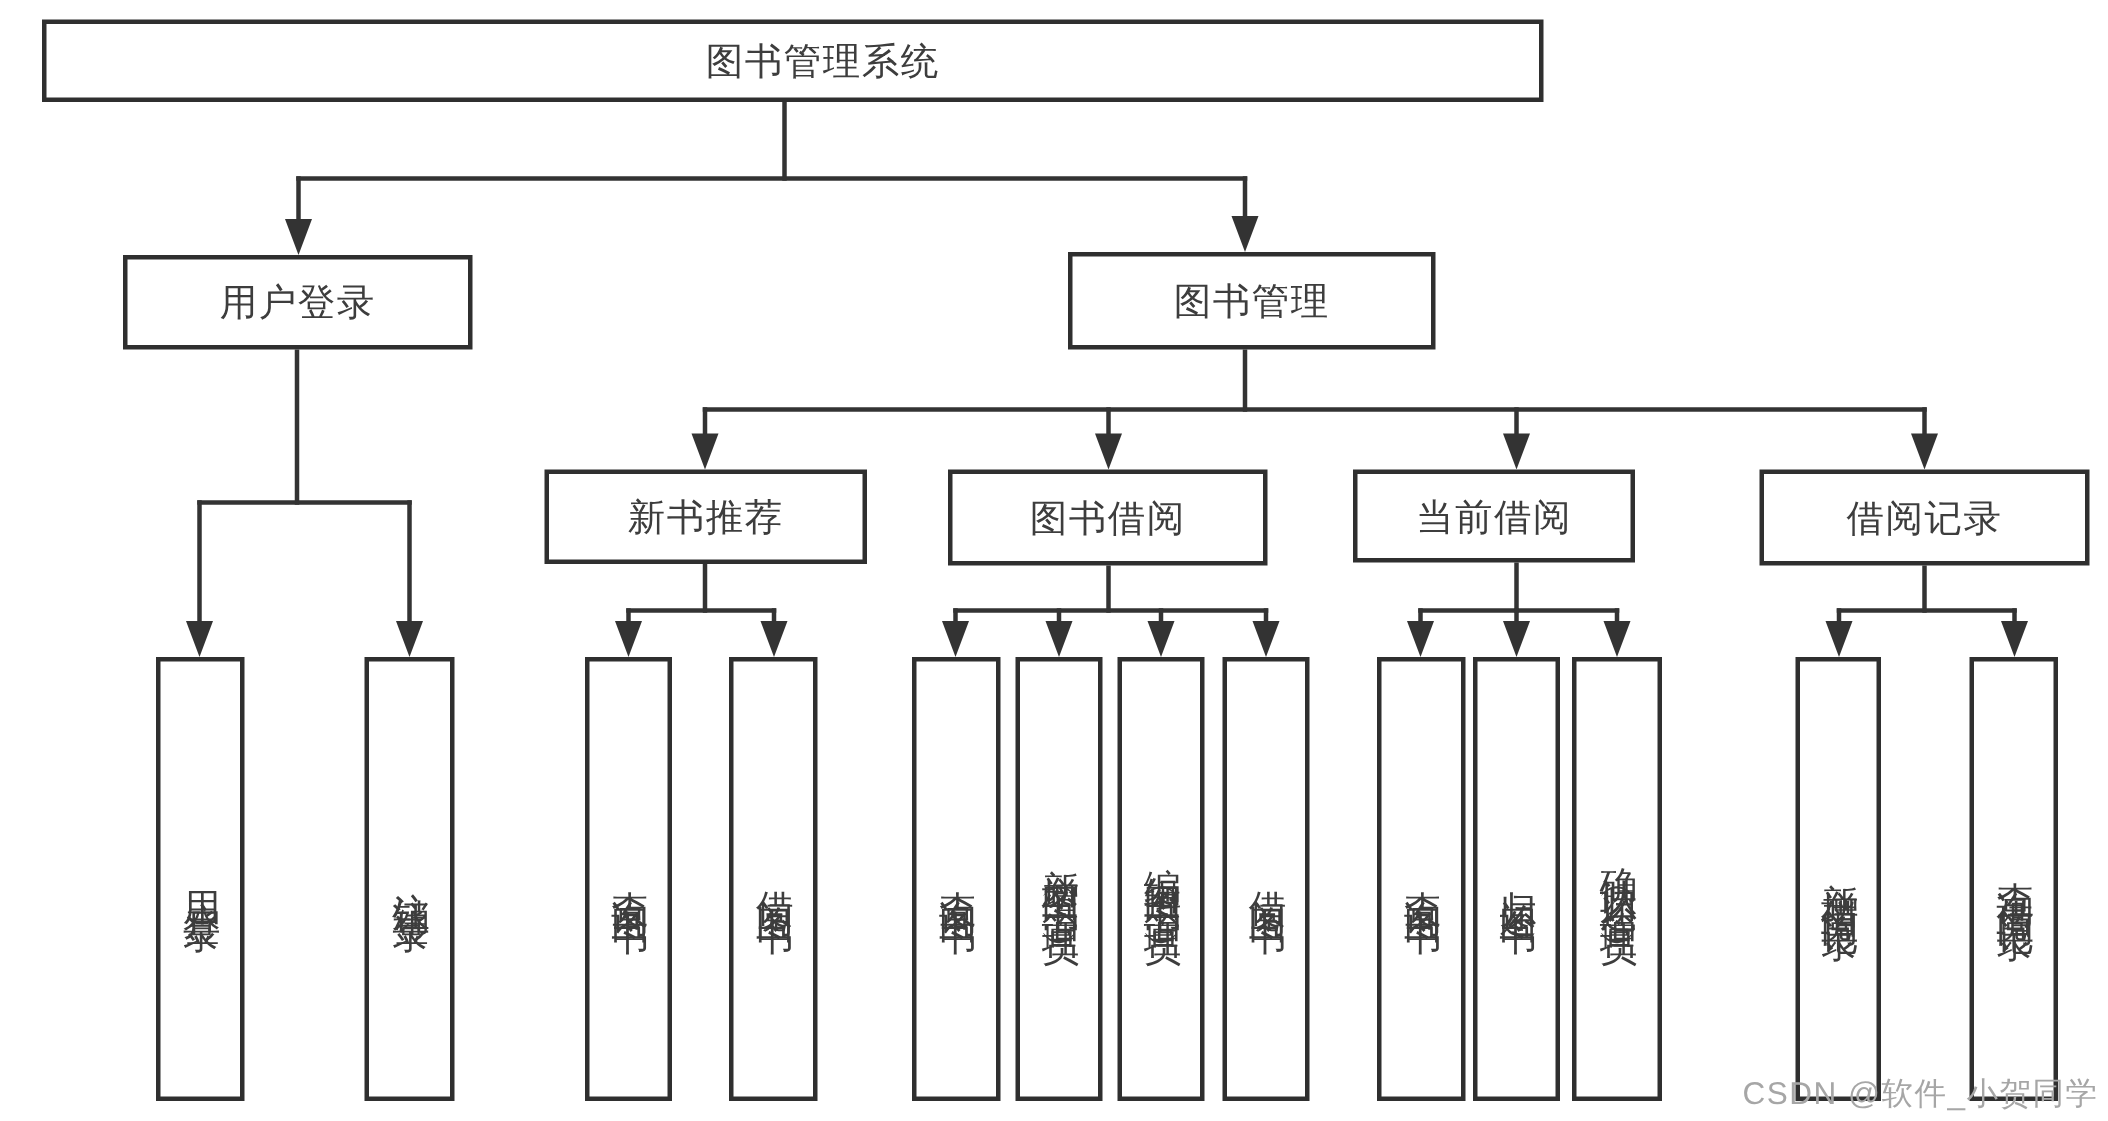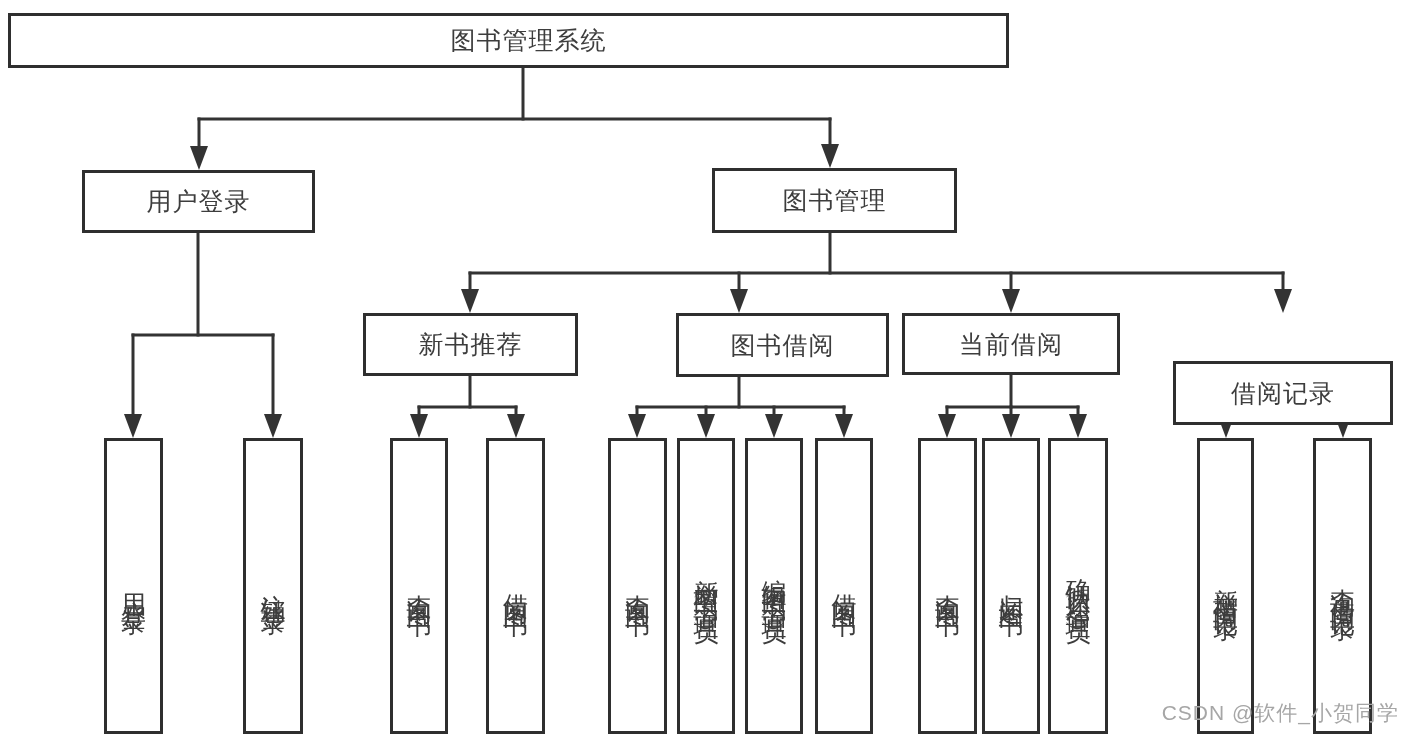--- a/index.html
+++ b/index.html
@@ -23,21 +23,21 @@
   .hlabel{
     font-size:25px;color:#3d3d3d;letter-spacing:1px;white-space:nowrap;
   }
   .vlabel{
     writing-mode:vertical-rl;
     text-orientation:upright;
     font-size:25px;color:#3d3d3d;
     letter-spacing:6px;line-height:1;
   }
   .watermark{
-    position:absolute;right:6px;bottom:20px;
+    position:absolute;right:6px;bottom:4px;
     font-size:21px;color:#a6a6a6;letter-spacing:1px;white-space:nowrap;
   }
 </style>
 </head>
 <body>
 
 <div class="canvas">
 
   <svg class="connectors" width="1405" height="747" viewBox="0 0 1405 747">
     <g>
@@ -101,41 +101,41 @@
     <g>
       <line x1="1283" y1="377" x2="1283" y2="407"></line>
       <line x1="1226" y1="407" x2="1343" y2="407"></line>
       <line x1="1226" y1="407" x2="1226" y2="428"></line>
       <polygon points="1217,414 1235,414 1226,438"></polygon>
       <line x1="1343" y1="407" x2="1343" y2="428"></line>
       <polygon points="1334,414 1352,414 1343,438"></polygon>
     </g>
   </svg>
 
-  <div class="node" style="left:8px;top:13px;width:1001px;height:55px;padding-left:40px;">
+  <div class="node" style="left:28px;top:13px;width:1001px;height:55px;padding-left:40px;">
     <span class="hlabel">图书管理系统</span>
   </div>
 
   <div class="node" style="left:82px;top:170px;width:233px;height:63px;">
     <span class="hlabel">用户登录</span>
   </div>
   <div class="node" style="left:712px;top:168px;width:245px;height:65px;">
     <span class="hlabel">图书管理</span>
   </div>
 
   <div class="node" style="left:363px;top:313px;width:215px;height:63px;font-family:Liberation Mono, monospace;">
     <span class="hlabel">新书推荐</span>
   </div>
-  <div class="node" style="left:632px;top:313px;width:213px;height:64px;margin-left:44px;">
+  <div class="node" style="left:632px;top:313px;width:213px;height:64px;">
     <span class="hlabel">图书借阅</span>
   </div>
-  <div class="node" style="left:902px;top:313px;width:218px;height:62px;">
+  <div class="node" style="left:902px;top:313px;width:188px;height:62px;">
     <span class="hlabel">当前借阅</span>
   </div>
-  <div class="node" style="left:1173px;top:313px;width:220px;height:64px;margin-top:48px;">
+  <div class="node" style="left:1173px;top:313px;width:220px;height:64px;">
     <span class="hlabel">借阅记录</span>
   </div>
 
   <div class="node" style="left:104px;top:438px;width:59px;height:296px;">
     <span class="vlabel">用户登录</span>
   </div>
   <div class="node" style="left:243px;top:438px;width:60px;height:296px;">
     <span class="vlabel">注销登录</span>
   </div>
 

